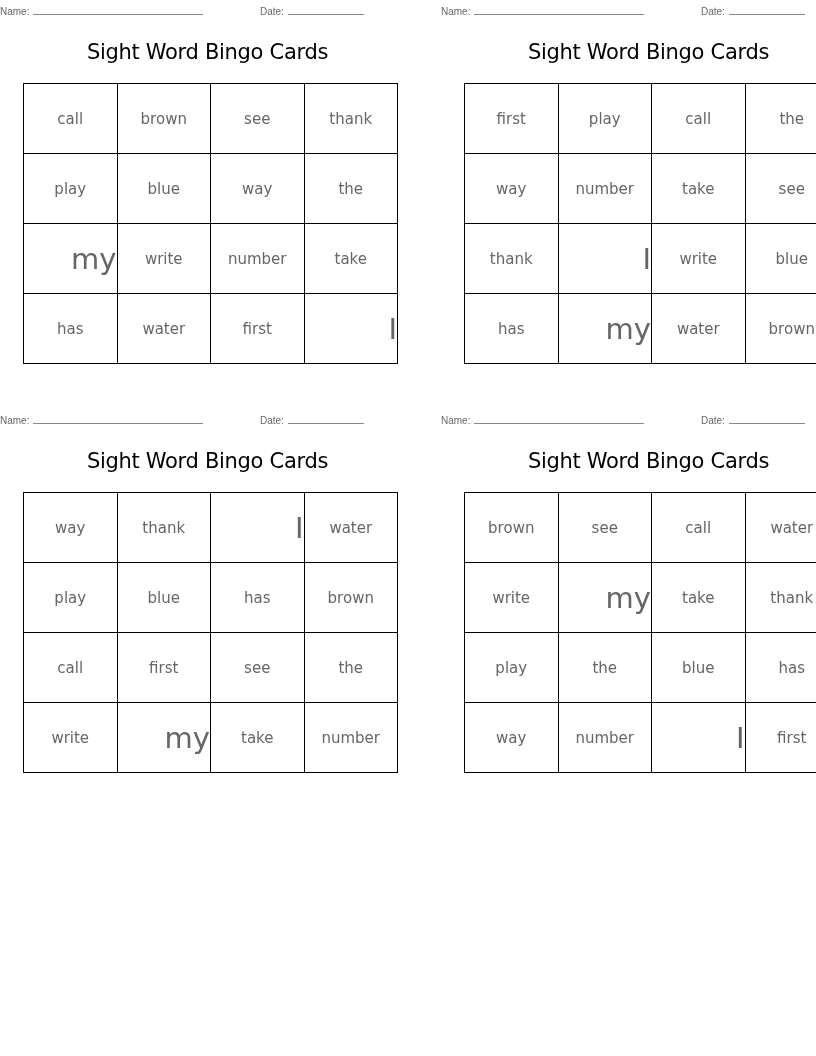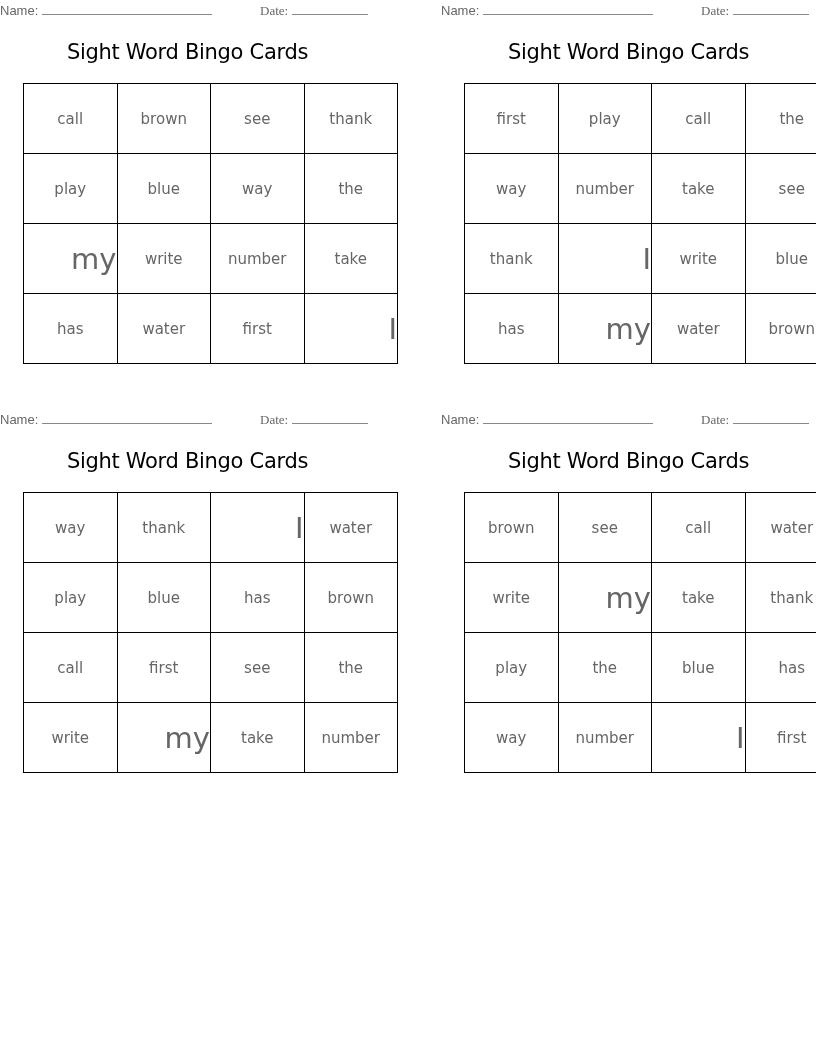--- a/index.html
+++ b/index.html
@@ -1,30 +1,31 @@
 <!DOCTYPE html>
 <html><head>
 <meta charset="utf-8">
 <style>
   html, body { margin: 0; padding: 0; background: #ffffff; }
   body { width: 816px; height: 1056px; position: relative; overflow: hidden; }
   .card { position: absolute; width: 375px; height: 375px; }
   .meta {
     position: absolute; top: 0; left: 0; width: 375px; height: 20px;
-    font-family: "Liberation Sans", sans-serif; font-size: 13px; color: #666666;
+    font-family: "Liberation Sans", sans-serif; font-size: 10px; color: #666666;
   }
   .meta .name { position: absolute; left: 0; top: 2px; white-space: nowrap; }
-  .meta .date { position: absolute; left: 260px; top: 2px; white-space: nowrap; font-family: Liberation Serif, serif; }
+  .meta .date { position: absolute; left: 260px; top: 2px; white-space: nowrap; }
   .meta .line { display: inline-block; border-bottom: 1px solid #888888; height: 12px; vertical-align: baseline; margin-left: 4px; }
   .meta .name .line { width: 170px; }
   .meta .date .line { width: 76px; }
   .title {
     position: absolute; top: 40px; left: 0; width: 375px; text-align: center;
     font-family: "DejaVu Sans", sans-serif; font-size: 21px; color: #000000;
     letter-spacing: -0.3px;
+    padding-left: 20px;
   }
   .grid {
     position: absolute; top: 83px; left: 0; width: 375px; height: 280px;
     border-collapse: collapse; table-layout: fixed; margin-left: 23px;
   }
   .grid td {
     border: 1px solid #000000; text-align: center; vertical-align: middle;
     font-family: "DejaVu Sans", sans-serif; font-size: 15px; color: #666666;
     height: 69px; padding: 0;
   }

